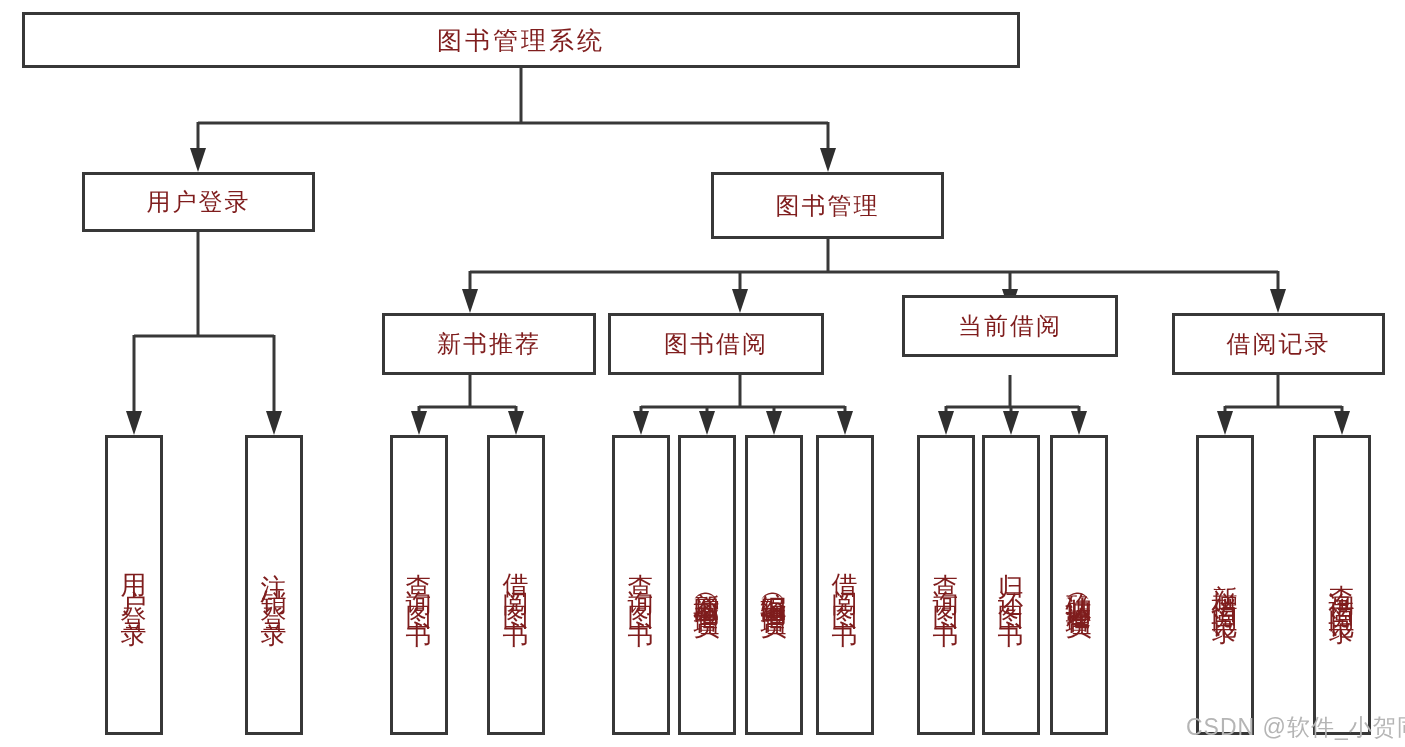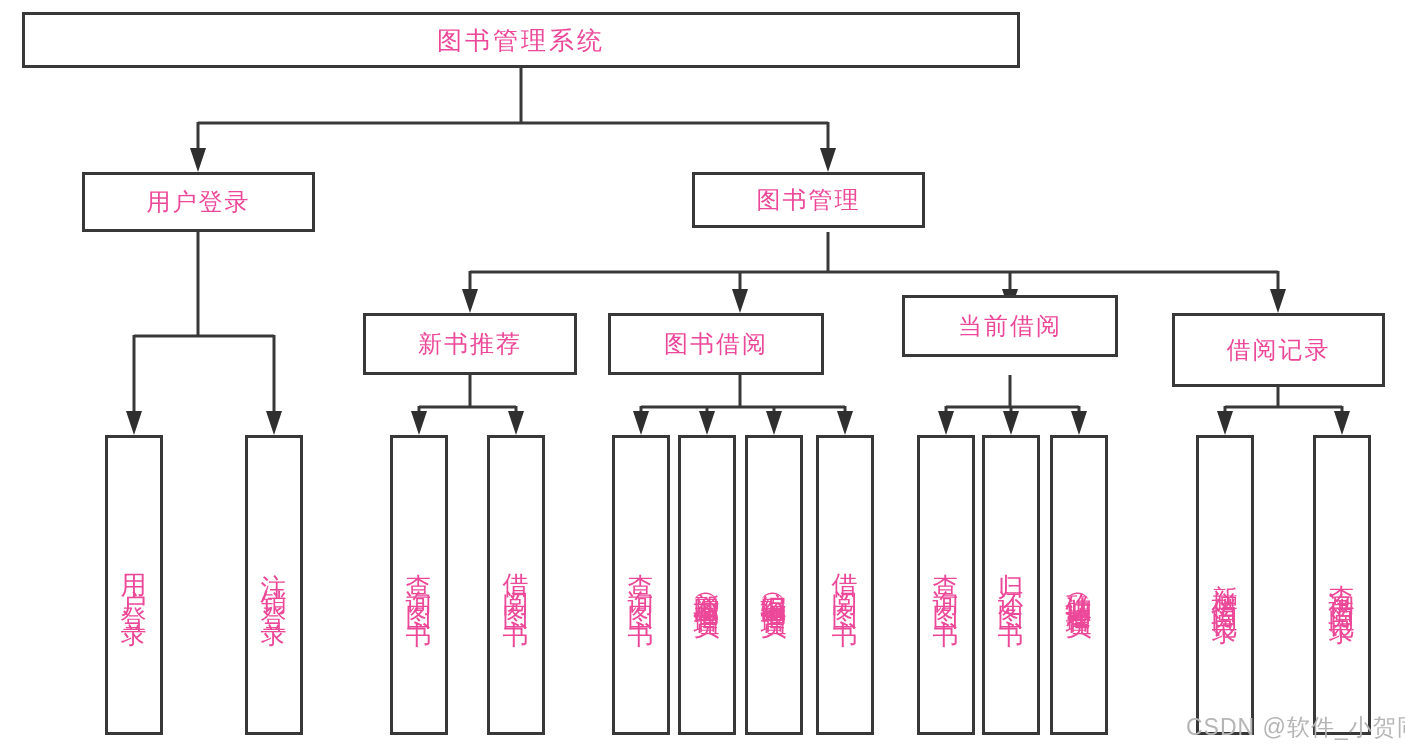--- a/index.html
+++ b/index.html
@@ -9,21 +9,21 @@
     background:#ffffff;
     font-family:"Liberation Sans",sans-serif;
     overflow:hidden;
   }
   .wires{position:absolute;left:0;top:0;z-index:0;}
   .node{
     position:absolute;
     box-sizing:border-box;
     background:#ffffff;
     border:3px solid #383838;
-    color:#ec4899;
+    color:#7f1d1d;
     display:flex;
     align-items:center;
     justify-content:center;
     z-index:1;
   }
   .hbox{font-size:24px;letter-spacing:2px;white-space:nowrap;}
   .root{font-size:25px;letter-spacing:3px;}
   .vbox{width:58px;top:435px;height:300px;}
   .vbox span{
     writing-mode:vertical-rl;
@@ -116,34 +116,34 @@
     </g>
   </svg>
 
   <div class="node hbox root" style="left:22px;top:12px;width:998px;height:56px;">
     <span>图书管理系统</span>
   </div>
 
   <div class="node hbox" style="left:82px;top:172px;width:233px;height:60px;">
     <span>用户登录</span>
   </div>
-  <div class="node hbox" style="left:692px;top:172px;width:233px;height:56px;">
+  <div class="node hbox" style="left:711px;top:172px;width:233px;height:67px;">
     <span>图书管理</span>
   </div>
 
-  <div class="node hbox" style="left:363px;top:313px;width:214px;height:62px;">
+  <div class="node hbox" style="left:382px;top:313px;width:214px;height:62px;">
     <span>新书推荐</span>
   </div>
   <div class="node hbox" style="left:608px;top:313px;width:216px;height:62px;">
     <span>图书借阅</span>
   </div>
   <div class="node hbox" style="left:902px;top:295px;width:216px;height:62px;">
     <span>当前借阅</span>
   </div>
-  <div class="node hbox" style="left:1172px;top:313px;width:213px;height:74px;">
+  <div class="node hbox" style="left:1172px;top:313px;width:213px;height:62px;">
     <span>借阅记录</span>
   </div>
 
   <div class="node vbox ls16" style="left:105px;">
     <span>用户登录</span>
   </div>
   <div class="node vbox ls16" style="left:245px;">
     <span>注销登录</span>
   </div>
 

